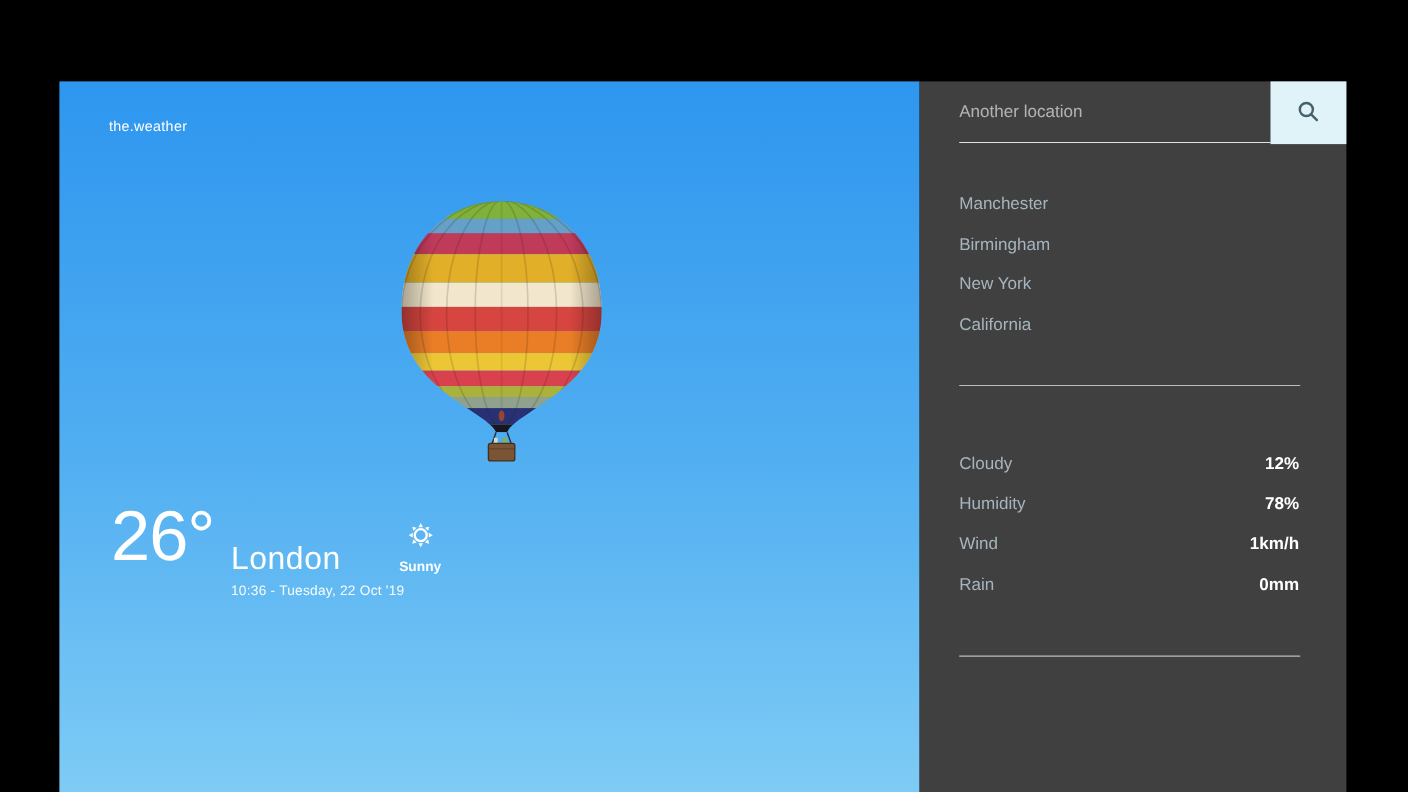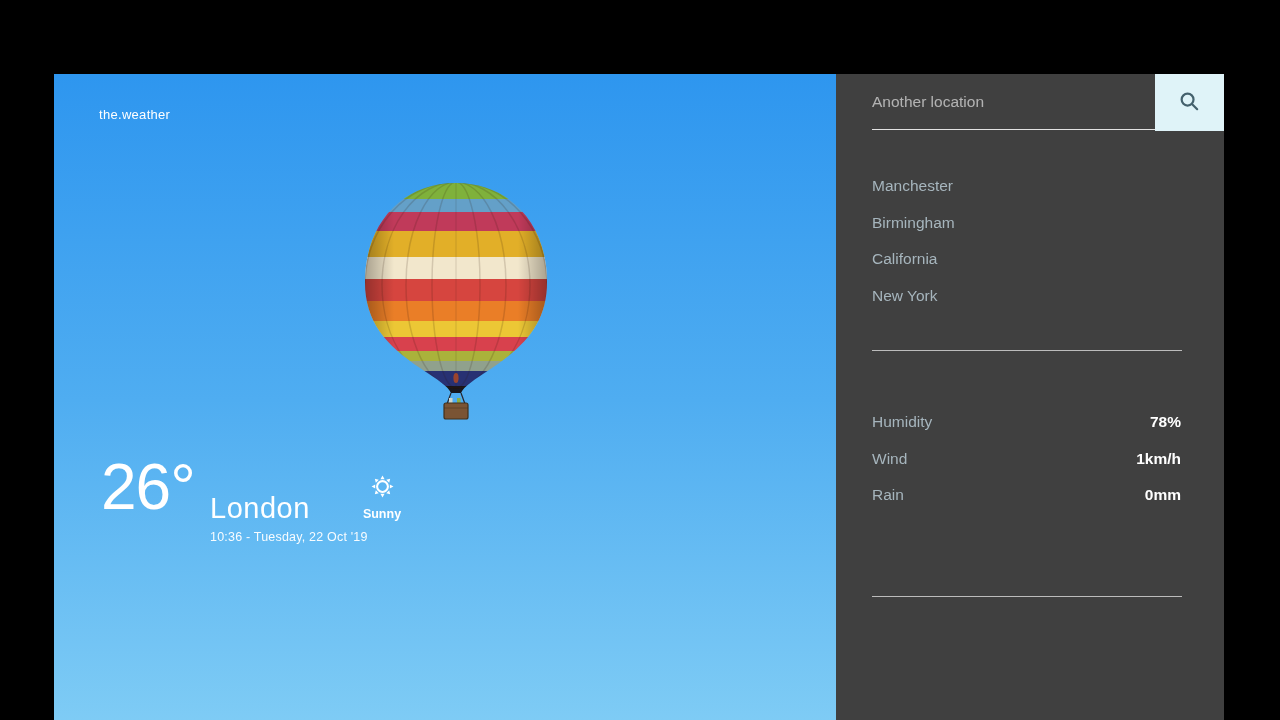--- a/index.html
+++ b/index.html
@@ -145,28 +145,32 @@
         <svg viewBox="0 0 24 24" width="23" height="23" fill="none" stroke="#44616d" stroke-width="2.3" stroke-linecap="round">
           <circle cx="10" cy="10" r="6.2"></circle>
           <line x1="14.8" y1="14.8" x2="20" y2="20"></line>
         </svg>
       </span>
     </button>
 
     <ul class="locations">
       <li>Manchester</li>
       <li>Birmingham</li>
+      <li>New York</li>
       <li>California</li>
-      <li>New York</li>
     </ul>
 
     <div class="divider divider-1"></div>
 
     <div class="details">
       <div class="detail-rows">
+        <div class="detail-row">
+          <span class="detail-label">Cloudy</span>
+          <span class="detail-value">12%</span>
+        </div>
         <div class="detail-row">
           <span class="detail-label">Humidity</span>
           <span class="detail-value">78%</span>
         </div>
         <div class="detail-row">
           <span class="detail-label">Wind</span>
           <span class="detail-value">1km/h</span>
         </div>
         <div class="detail-row">
           <span class="detail-label">Rain</span>

